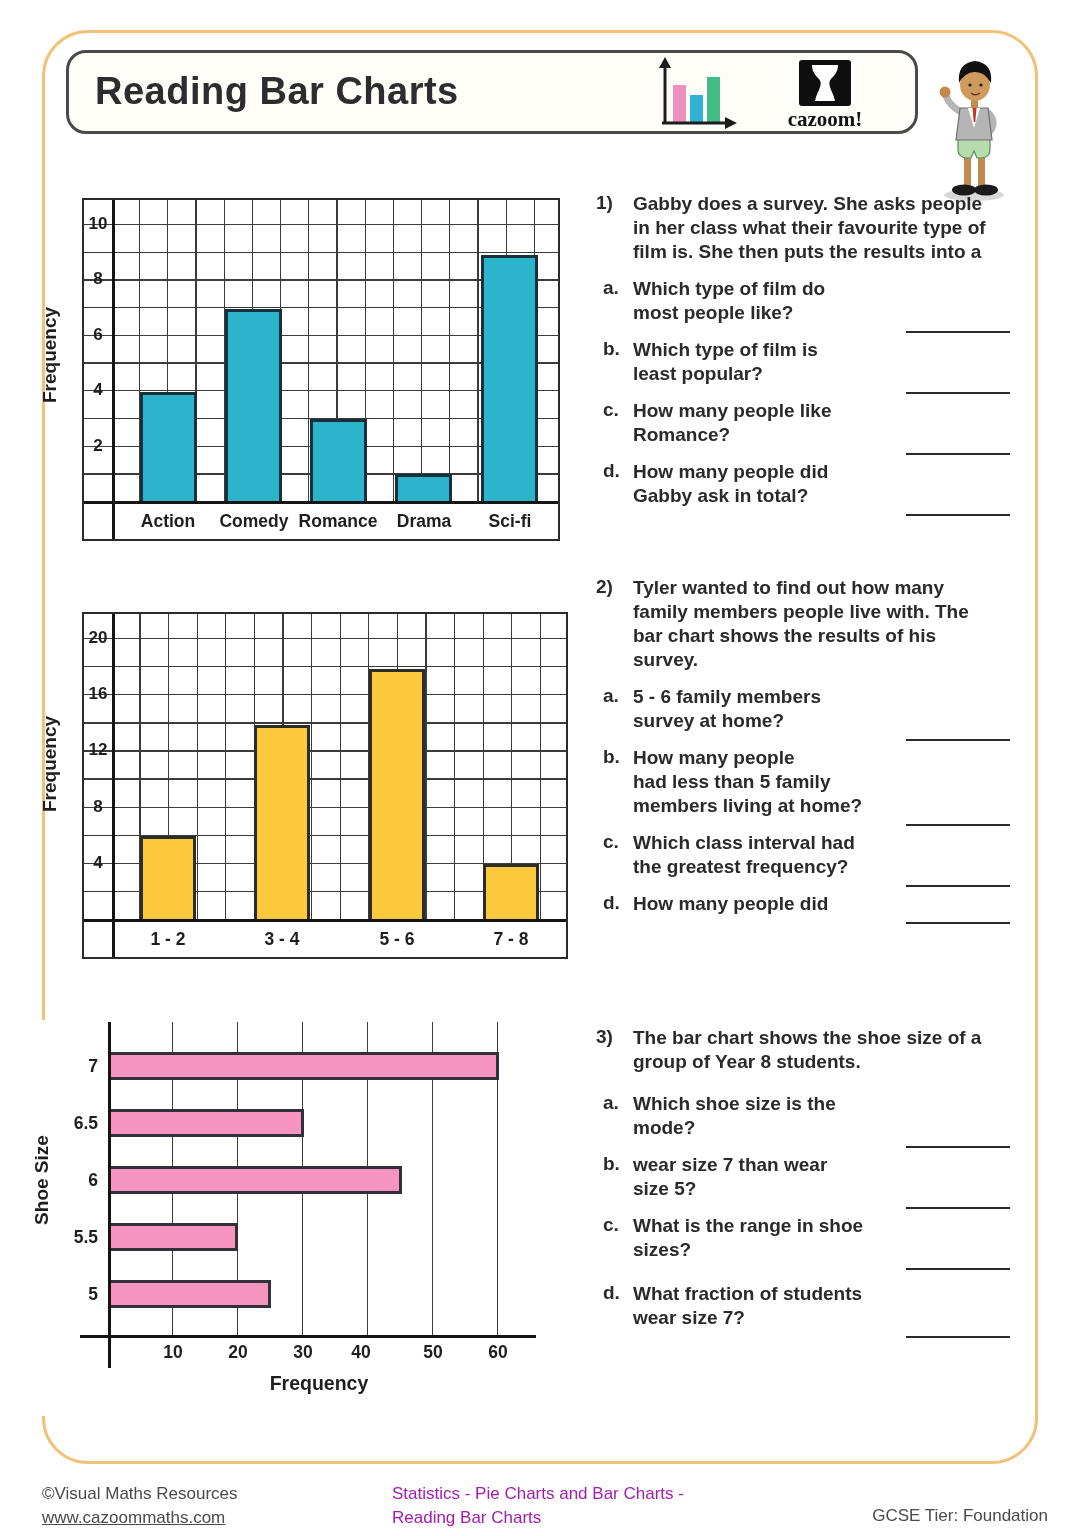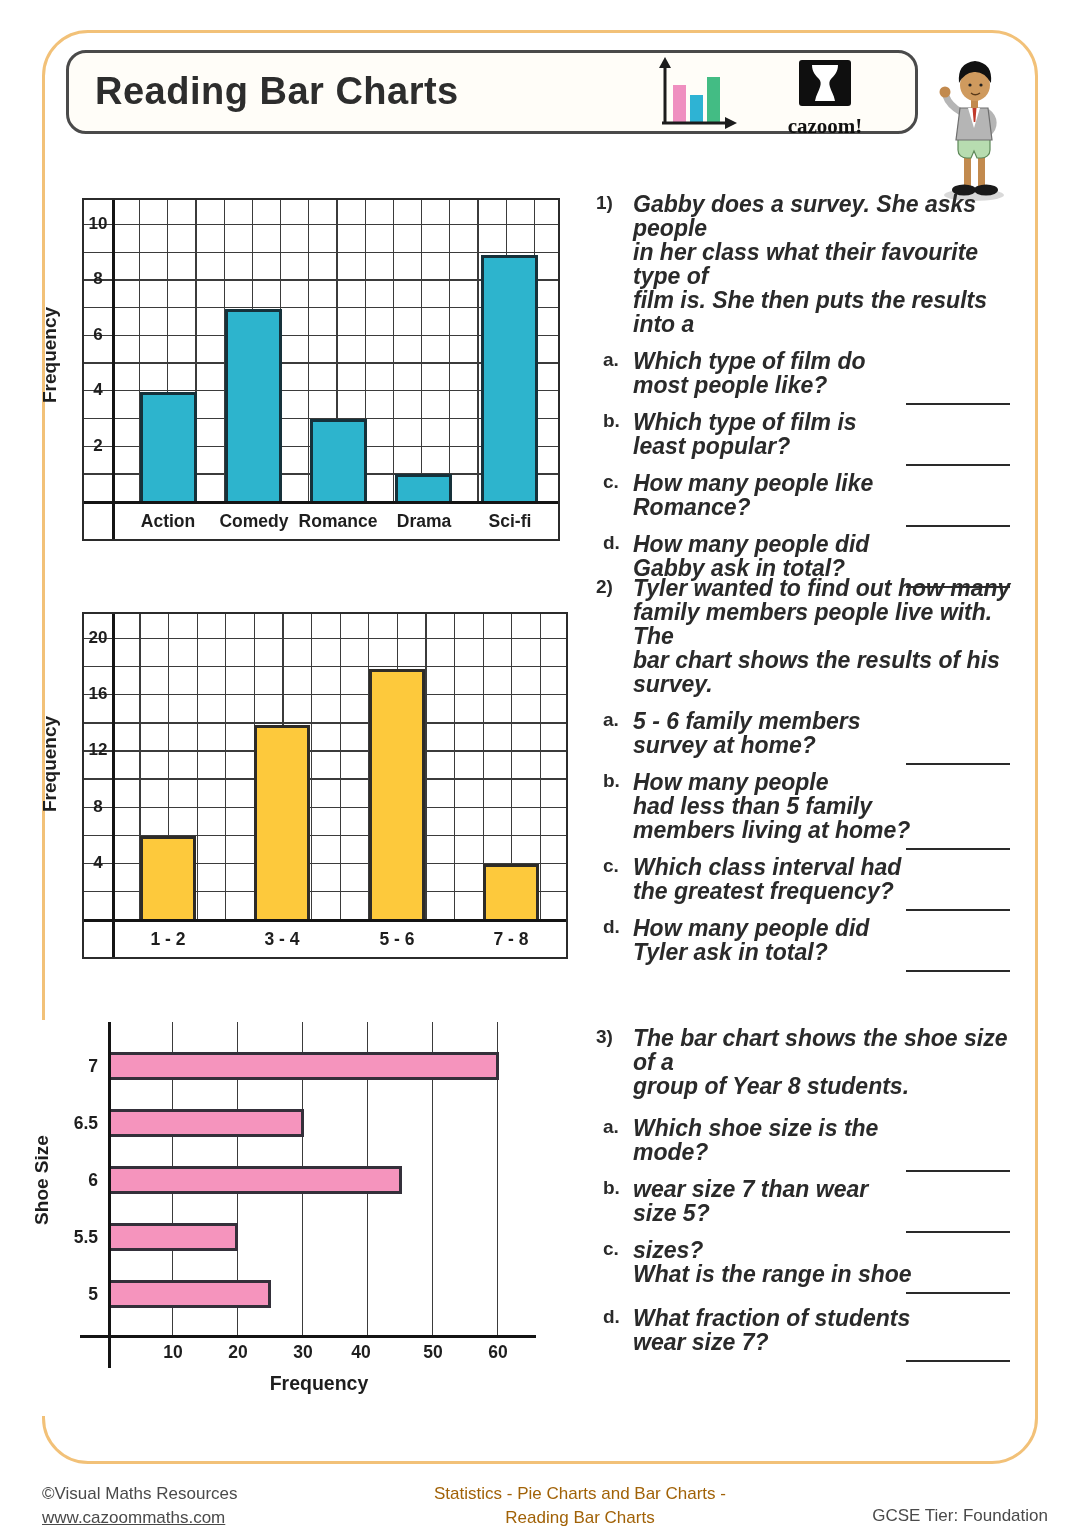--- a/index.html
+++ b/index.html
@@ -12,21 +12,21 @@
 
   
   .title-box{position:absolute;left:66px;top:50px;width:852px;height:84px;
     background:#fffdf8;border:3px solid #4a4a4a;border-radius:20px;box-sizing:border-box;}
   .title-text{position:absolute;left:26px;top:17px;font-size:38px;font-weight:bold;
     color:#2d2d2d;letter-spacing:.5px;}
   .minichart{position:absolute;right:176px;top:4px;}
   .cazoom{position:absolute;right:42px;top:7px;width:96px;text-align:center;}
   .cazoom-box{width:52px;height:46px;background:#0f0f0f;margin:0 auto;border-radius:3px;
     display:flex;align-items:center;justify-content:center;}
-  .cazoom-text{font-family:"Liberation Serif",serif;font-weight:bold;font-size:21px;color:#111;margin-top:8px;}
+  .cazoom-text{font-family:"Liberation Serif",serif;font-weight:bold;font-size:21px;color:#111;margin-top:1px;}
   .mascot{position:absolute;left:930px;top:52px;}
 
   
   .chart{position:absolute;box-sizing:border-box;background:#fff;}
   .boxed{border:2px solid #2b2b2b;}
   .plot{position:absolute;}
   .left-strip{position:absolute;left:0;top:0;width:28px;}
   .yaxis{position:absolute;width:3px;background:#141414;z-index:3;}
   .xaxis{position:absolute;height:3px;background:#141414;z-index:3;}
   .bar{position:absolute;bottom:0;box-sizing:border-box;z-index:2;}
@@ -72,30 +72,30 @@
   .c3 .xtick{position:absolute;top:322px;width:60px;text-align:center;font-size:17.5px;
     font-weight:bold;color:#1e1e1e;}
   .c3 .xlabel{position:absolute;top:352px;left:149px;width:260px;text-align:center;
     font-size:19.5px;font-weight:bold;color:#1e1e1e;}
 
   
   .q{position:absolute;left:596px;width:420px;}
   .q1{top:192px}.q2{top:576px}.q3{top:1026px}
   .q-intro{position:relative;padding-left:37px;}
   .q-num{position:absolute;left:0;top:0;font-size:19px;font-weight:bold;}
-  .q-line{font-size:23px;font-weight:bold;color:#2a2a2a;line-height:24px;font-style:italic;}
+  .q-line{font-size:19px;font-weight:bold;color:#2a2a2a;line-height:24px;}
   .part{position:relative;margin-top:13px;padding-left:37px;}
   .part-label{position:absolute;left:7px;top:0;font-size:19px;font-weight:bold;}
   .answer-line{position:absolute;right:6px;bottom:-8px;width:104px;border-bottom:2px solid #2a2a2a;height:0;}
 
   
   .footer-left{position:absolute;left:42px;top:1482px;font-size:17px;color:#4a4a4a;line-height:24px;}
   .footer-left a{color:#4a4a4a;text-decoration:underline;}
-  .footer-center{position:absolute;left:380px;top:1482px;width:400px;text-align:center;
-    font-size:17px;color:#a16207;line-height:24px;}
+  .footer-center{position:absolute;left:392px;top:1482px;width:400px;text-align:left;
+    font-size:17px;color:#a21caf;line-height:24px;}
   .footer-right{position:absolute;right:38px;top:1506px;font-size:17px;color:#4a4a4a;}
 </style>
 </head>
 <body>
 
 <div class="page-border"></div>
 
 <div class="title-box">
   <div class="title-text">Reading Bar Charts</div>
 
@@ -272,21 +272,20 @@
   </div>
   <div class="part">
     <span class="part-label">c.</span>
     <div class="q-line">Which class interval had</div>
     <div class="q-line">the greatest frequency?</div>
     <div class="answer-line"></div>
   </div>
   <div class="part">
     <span class="part-label">d.</span>
     <div class="q-line">How many people did</div>
-    <div class="q-line">Tyler ask in total?</div>
     <div class="answer-line"></div>
   </div>
 </div>
 
 <div class="q q3">
   <div class="q-intro">
     <span class="q-num">3)</span>
     <div class="q-line">The bar chart shows the shoe size of a</div>
     <div class="q-line">group of Year 8 students.</div>
   </div>
@@ -297,22 +296,22 @@
     <div class="answer-line"></div>
   </div>
   <div class="part">
     <span class="part-label">b.</span>
     <div class="q-line">wear size 7 than wear</div>
     <div class="q-line">size 5?</div>
     <div class="answer-line"></div>
   </div>
   <div class="part">
     <span class="part-label">c.</span>
+    <div class="q-line">What is the range in shoe</div>
     <div class="q-line">sizes?</div>
-    <div class="q-line">What is the range in shoe</div>
     <div class="answer-line"></div>
   </div>
   <div class="part" style="margin-top:20px">
     <span class="part-label">d.</span>
     <div class="q-line">What fraction of students</div>
     <div class="q-line">wear size 7?</div>
     <div class="answer-line"></div>
   </div>
 </div>
 

